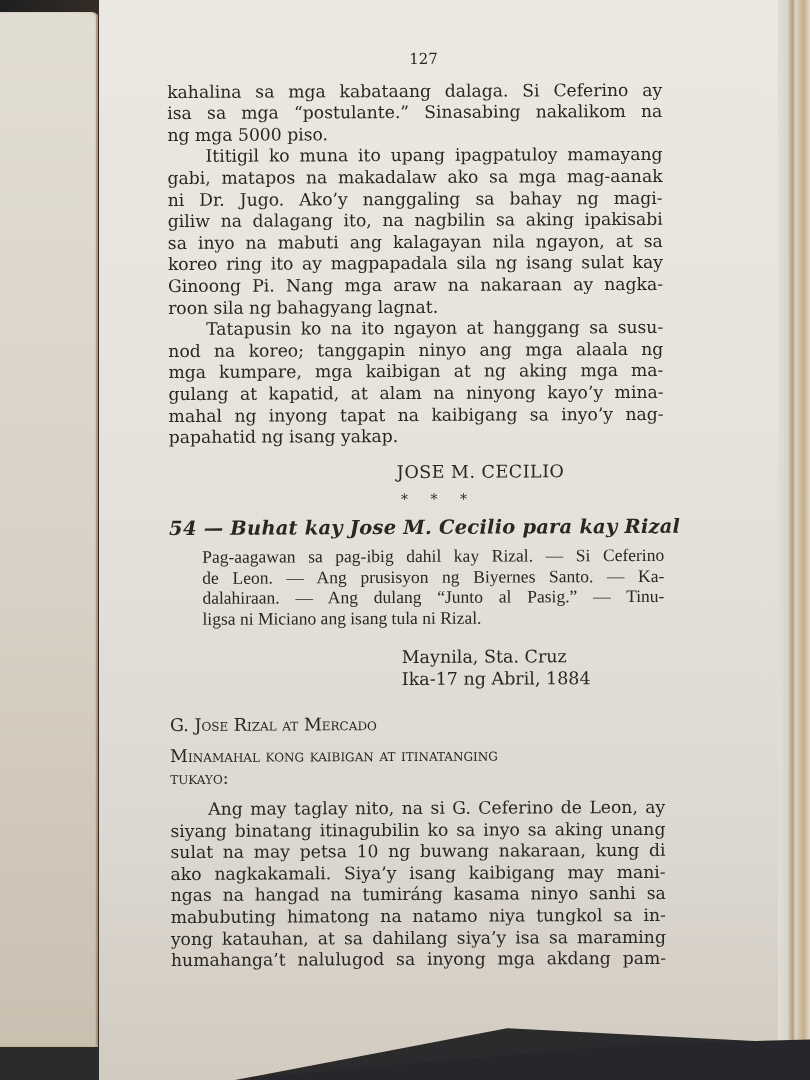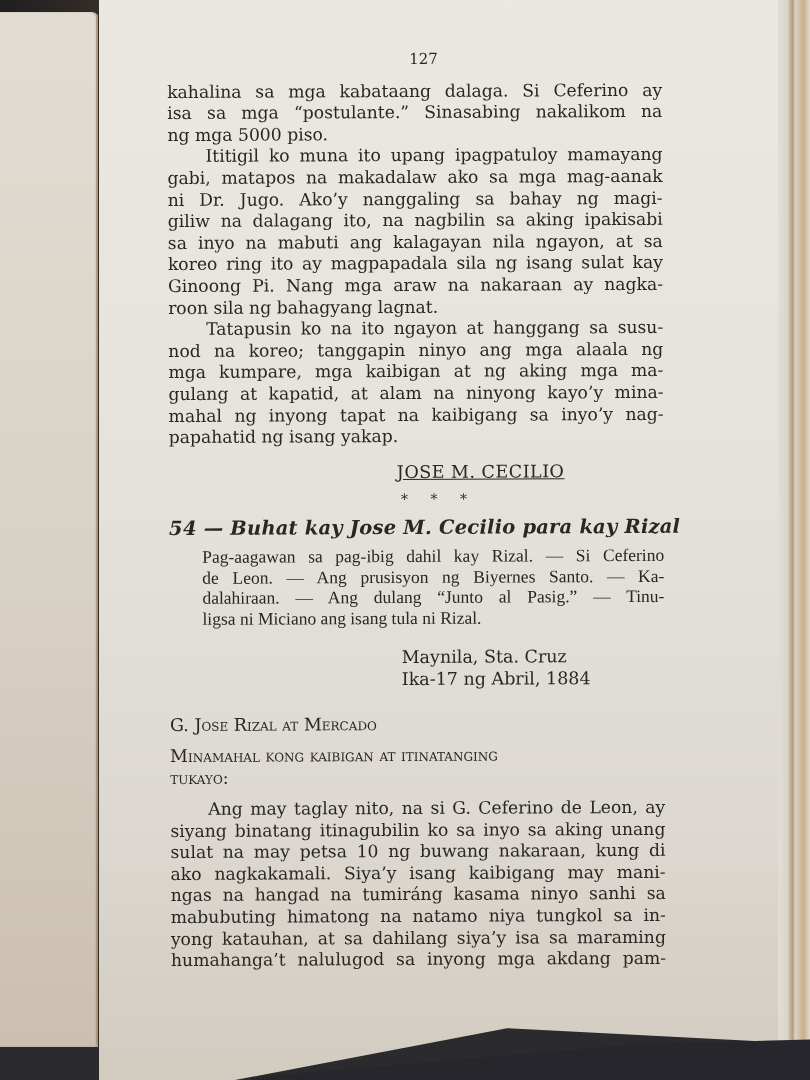--- a/index.html
+++ b/index.html
@@ -39,21 +39,21 @@
     .text-block {
       position: absolute; left: 167px; top: 50px; width: 495px;
       color: #2a2622; font-size: 17.2px; line-height: 21.6px;
       transform: rotate(-0.25deg); transform-origin: left top;
     }
     .page-number { text-align: center; font-size: 15px; margin-bottom: 10px; margin-left: 18px; }
     .para { text-align: justify; }
     .line { display: block; white-space: nowrap; text-align: justify; text-align-last: justify; }
     .line.last { text-align-last: left; }
     .indent { padding-left: 38px; }
-    .signature { margin: 14px 0 0 228px; font-size: 17.5px; letter-spacing: .5px; text-decoration: underline; }
+    .signature { margin: 14px 0 0 228px; font-size: 17.5px; letter-spacing: .5px; }
     .stars { margin: 6px 0 0 232px; font-size: 14px; word-spacing: 18px; }
     .letter-title {
       margin-top: 6px; font-weight: bold; font-style: italic; font-size: 19.5px;
       white-space: nowrap; letter-spacing: .2px;
     }
     .summary {
       margin: 8px 0 0 33px; font-family: "Liberation Serif", "DejaVu Serif", serif;
       font-size: 17.5px; line-height: 20.5px;
     }
     .place-date { margin: 18px 0 0 232px; font-size: 17.5px; line-height: 22px; }

